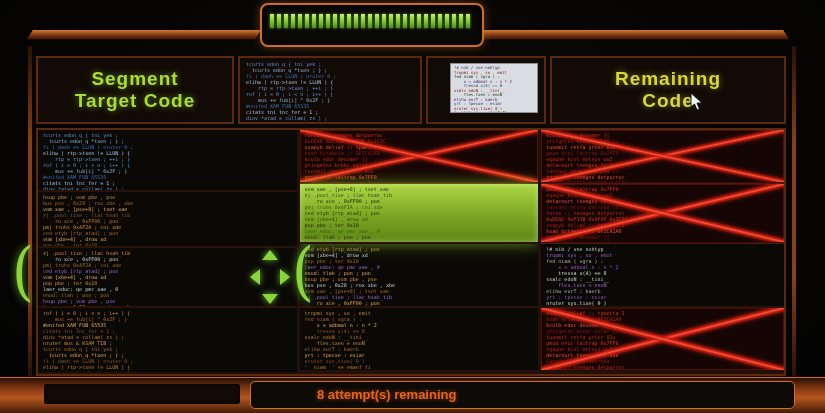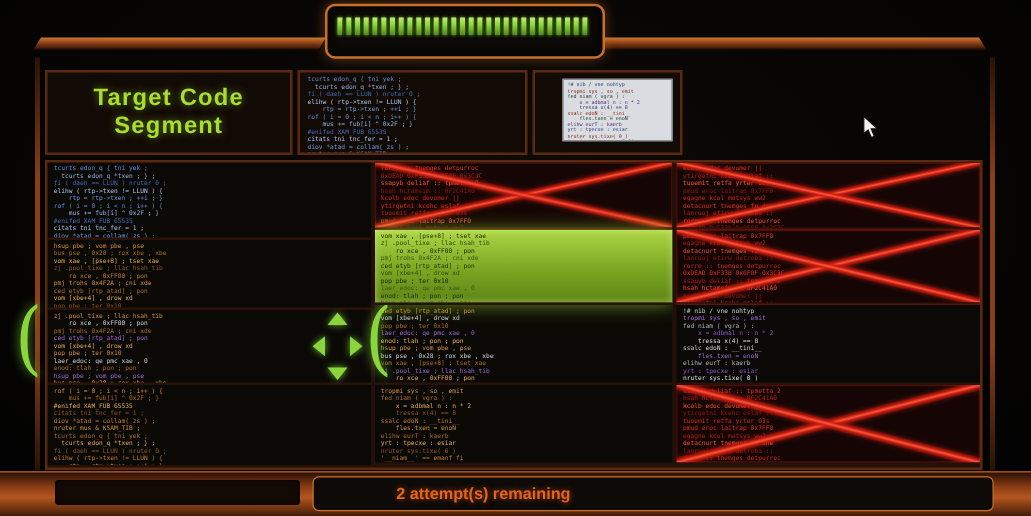--- a/index.html
+++ b/index.html
@@ -109,22 +109,22 @@
         <span class="seg"></span>
         <span class="seg"></span>
         <span class="seg"></span>
         <span class="seg"></span>
       </div>
   </div>
   <div class="side-frame l"></div>
   <div class="side-frame r"></div>
 
   <div class="hdr target">
+    <div class="title-green">Segment</div>
     <div class="title-green">Target Code</div>
-    <div class="title-green">Segment</div>
   </div>
   <div class="hdr codep">
     <div class="codebox">
         <div class="code-lines">
           <div class="cl" style="color: rgb(92, 143, 214);">tcurts edon_q { tni yek ;</div>
           <div class="cl" style="color: rgb(143, 178, 230);">  tcurts edon_q *txen ; } ;</div>
           <div class="cl" style="color: rgb(63, 106, 184);">fi ( daeh == LLUN ) nruter 0 ;</div>
           <div class="cl" style="color: rgb(169, 196, 238);">elihw ( rtp-&gt;txen != LLUN ) {</div>
           <div class="cl" style="color: rgb(106, 154, 222);">    rtp = rtp-&gt;txen ; ++i ; }</div>
           <div class="cl" style="color: rgb(92, 143, 214);">rof ( i = 0 ; i &lt; n ; i++ ) {</div>
@@ -148,20 +148,24 @@
             <div class="cl" style="color: rgb(138, 32, 20);">ssalc edoN : __tini__</div>
             <div class="cl" style="color: rgb(30, 58, 30);">    fles.txen = enoN</div>
             <div class="cl" style="color: rgb(85, 42, 120);">elihw eurT : kaerb</div>
             <div class="cl" style="color: rgb(44, 60, 102);">yrt : tpecxe : esiar</div>
             <div class="cl" style="color: rgb(138, 32, 20);">nruter sys.tixe( 0 )</div>
             <div class="cl" style="color: rgb(30, 58, 30);">'__niam__' == emanf fi</div>
           </div>
         </div>
     </div>
   </div>
+  <div class="hdr remaining">
+    <div class="title-yellow">Remaining</div>
+    <div class="title-yellow">Code</div>
+  </div>
 
   <div class="grid">
     <div class="col c0">
       <div class="cell normal" style="height:62px">
           <div class="code-lines">
             <div class="cl" style="color: rgb(92, 143, 214);">tcurts edon_q { tni yek ;</div>
             <div class="cl" style="color: rgb(143, 178, 230);">  tcurts edon_q *txen ; } ;</div>
             <div class="cl" style="color: rgb(63, 106, 184);">fi ( daeh == LLUN ) nruter 0 ;</div>
             <div class="cl" style="color: rgb(169, 196, 238);">elihw ( rtp-&gt;txen != LLUN ) {</div>
             <div class="cl" style="color: rgb(106, 154, 222);">    rtp = rtp-&gt;txen ; ++i ; }</div>
@@ -342,21 +346,21 @@
   <div class="dpad">
     <div class="tri up"></div>
     <div class="tri down"></div>
     <div class="tri left"></div>
     <div class="tri right"></div>
   </div>
 
   <div class="bottom-frame"></div>
   <div class="bottom-slot"></div>
   <div class="bottom-inner">
-    <div class="attempts">2 attempt(s) remaining</div>
+    <div class="attempts">8 attempt(s) remaining</div>
   </div>
 
   <div class="cursor">
     <svg width="14" height="20" viewBox="0 0 14 20">
       <polygon points="1,1 1,15 4.5,12 7,18 9.5,17 7,11 12,11" fill="#f2f2f2" stroke="#111" stroke-width="1"></polygon>
     </svg>
   </div>
 
 </div>
 

